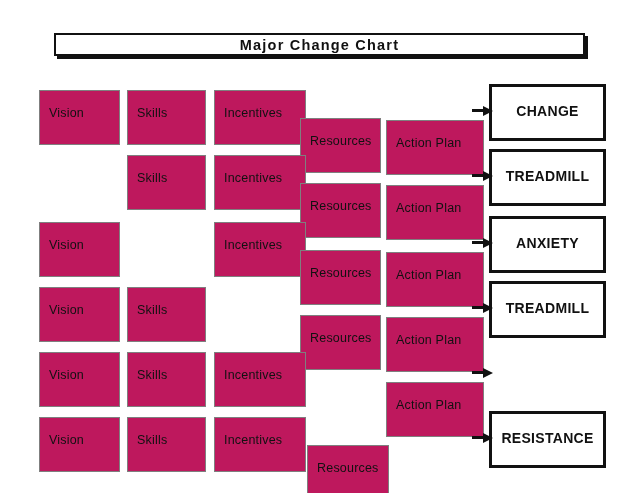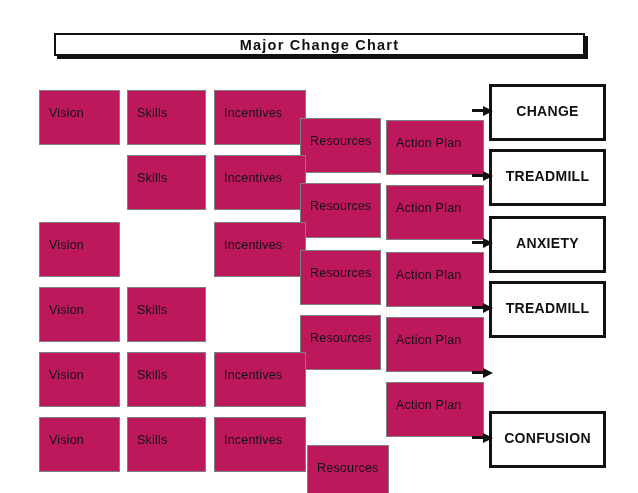--- a/index.html
+++ b/index.html
@@ -148,16 +148,16 @@
 
   <div class="row r6">
     <div class="cell col-vision">Vision</div>
     <div class="cell col-skills">Skills</div>
     <div class="cell col-incentives">Incentives</div>
     <div class="cell col-resources">Resources</div>
     <div class="arrow">
         <div class="arrow-line"></div>
         <div class="arrow-head"></div>
       </div>
-    <div class="outcome">CONFUSION</div>
+    <div class="outcome">RESISTANCE</div>
   </div>
 
 </div>
 
 </body></html>

